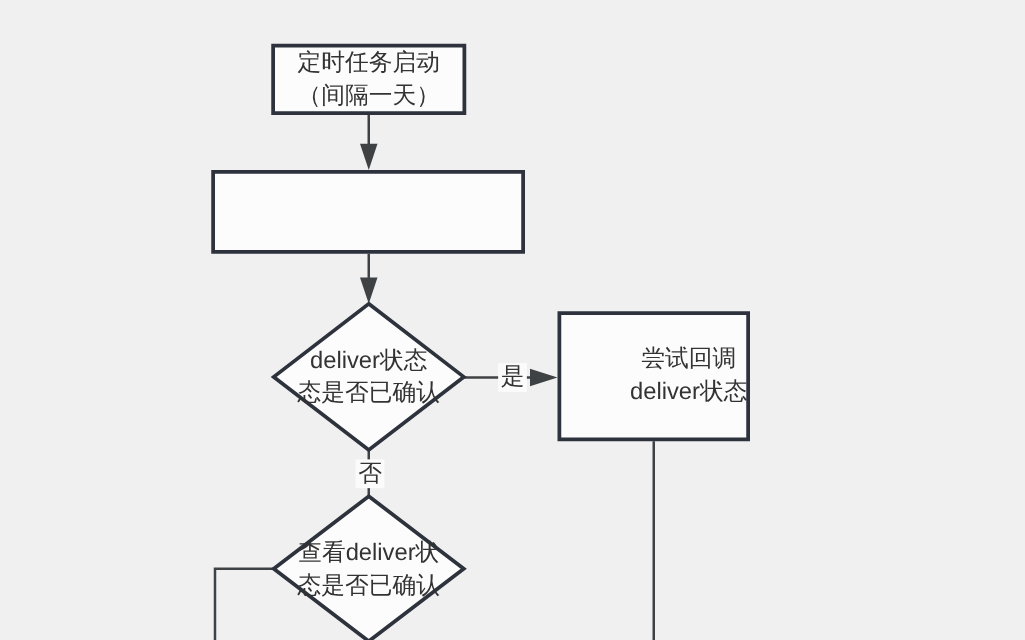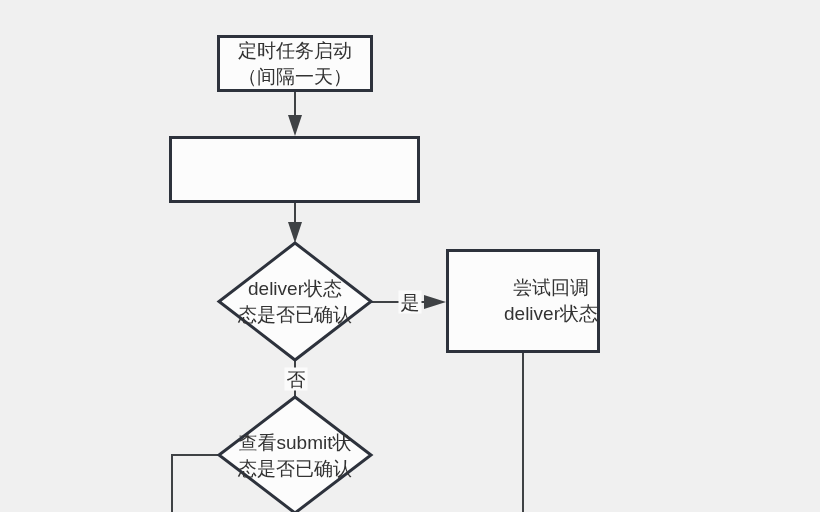--- a/index.html
+++ b/index.html
@@ -91,20 +91,20 @@
   <div class="node-label" style="left:217px; top:35px; width:156px; height:57px;">定时任务启动
 （间隔一天）</div>
 
 
   <div class="node-label" style="left:215px; top:249px; width:160px; height:105px;">deliver状态
 态是否已确认</div>
 
   <div class="node-label" style="left:446px; top:249px; width:154px; height:104px;margin-left:28px;">尝试回调
 deliver状态</div>
 
-  <div class="node-label" style="left:215px; top:403px; width:160px; height:105px;">查看submit状
+  <div class="node-label" style="left:215px; top:403px; width:160px; height:105px;">查看deliver状
 态是否已确认</div>
 
   <span class="edge-label" style="left:410px; top:302px;">是</span>
 
   <span class="edge-label" style="left:296px; top:379px;">否</span>
 
 </div>
 
 </body></html>

